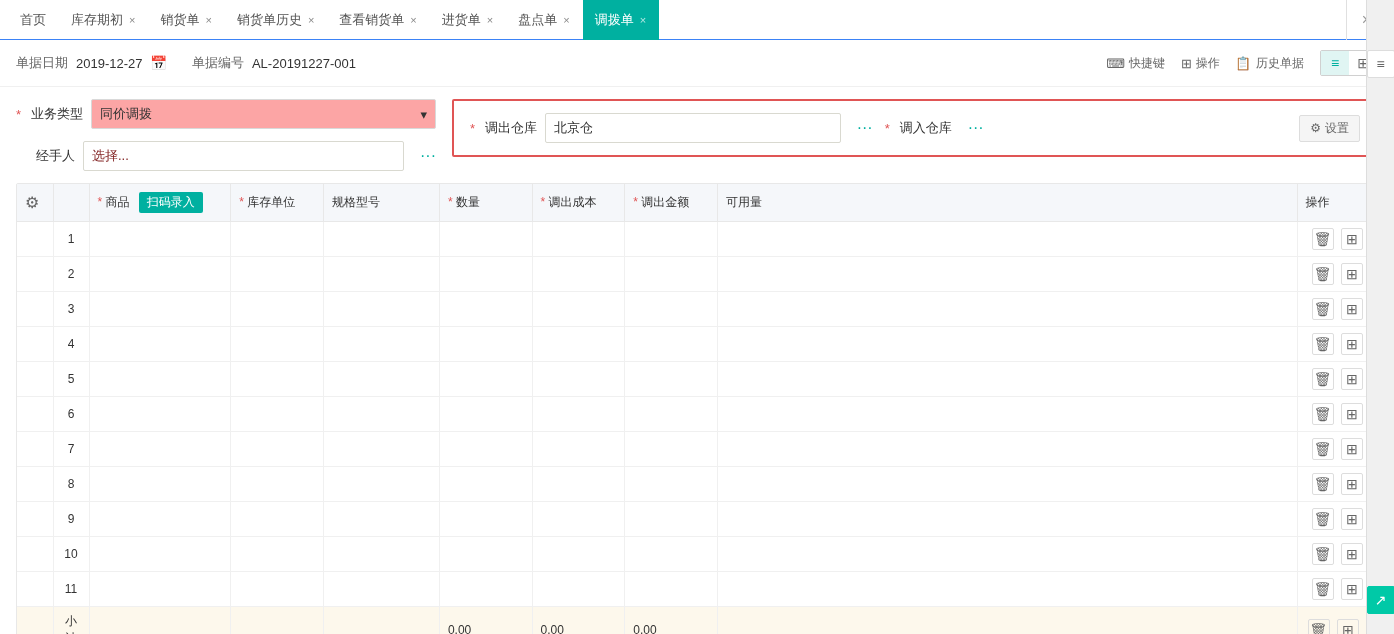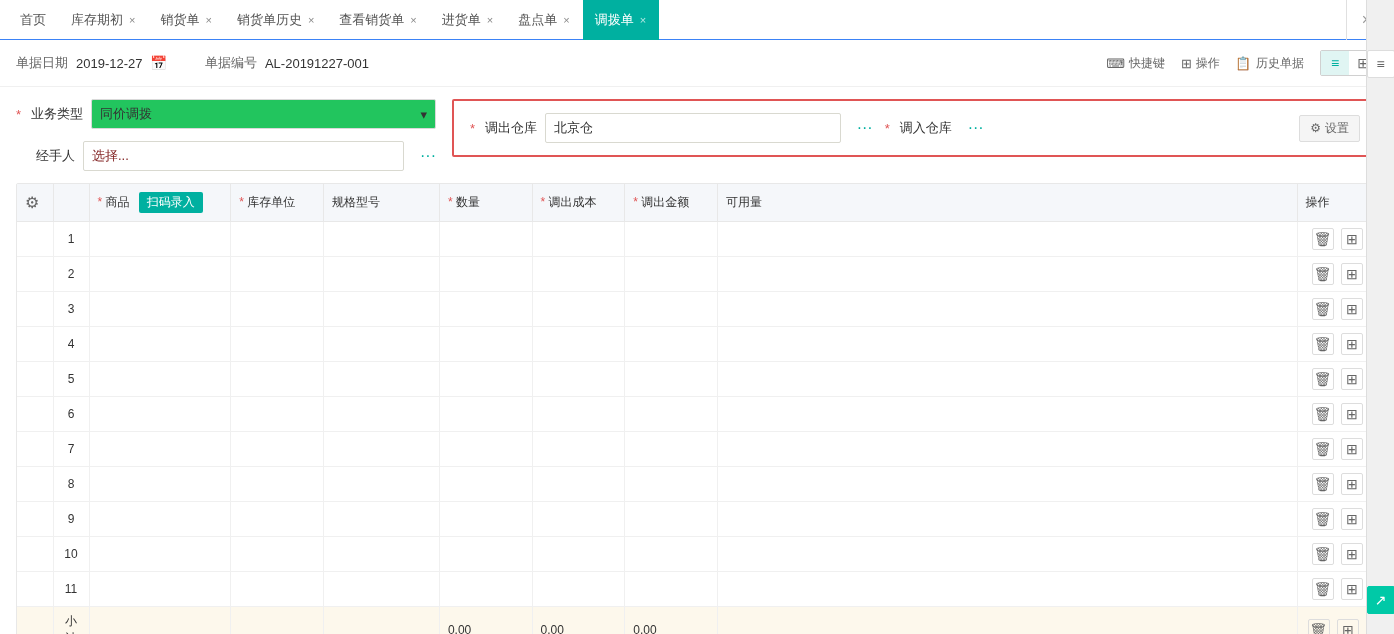--- a/index.html
+++ b/index.html
@@ -42,21 +42,21 @@
       font-size: 16px;
       color: #999;
       border-left: 1px solid #e0e0e0;
     }
 
     
     .header-section {
       display: flex; align-items: center;
       padding: 10px 16px;
       border-bottom: 1px solid #f0f0f0;
-      gap: 37px;
+      gap: 24px;
     }
     .header-field {
       display: flex; align-items: center; gap: 8px;
     }
     .header-label { color: #666; font-size: 13px; }
     .header-value { color: #333; font-size: 13px; font-weight: 500; }
     .header-icon { color: #00b0a0; font-size: 14px; cursor: pointer; }
     .header-actions {
       margin-left: auto;
       display: flex; align-items: center; gap: 16px;
@@ -96,21 +96,21 @@
     .required-star { color: #e05555; margin-right: 2px; }
     .form-field-label { color: #333; font-size: 13px; white-space: nowrap; text-align: center; }
     .form-select {
       flex: 1;
       height: 30px;
       border: 1px solid #d9d9d9;
       border-radius: 2px;
       padding: 0 8px;
       display: flex; align-items: center; justify-content: space-between;
       cursor: pointer;
-      background: #22c55e;
+      background: #fca5a5;
       font-size: 13px;
     }
     .form-input-like {
       flex: 1; height: 30px;
       border: 1px solid #d9d9d0;
       border-radius: 2px;
       padding: 0 8px;
       font-size: 13px;
       color: #333;
       cursor: pointer;

